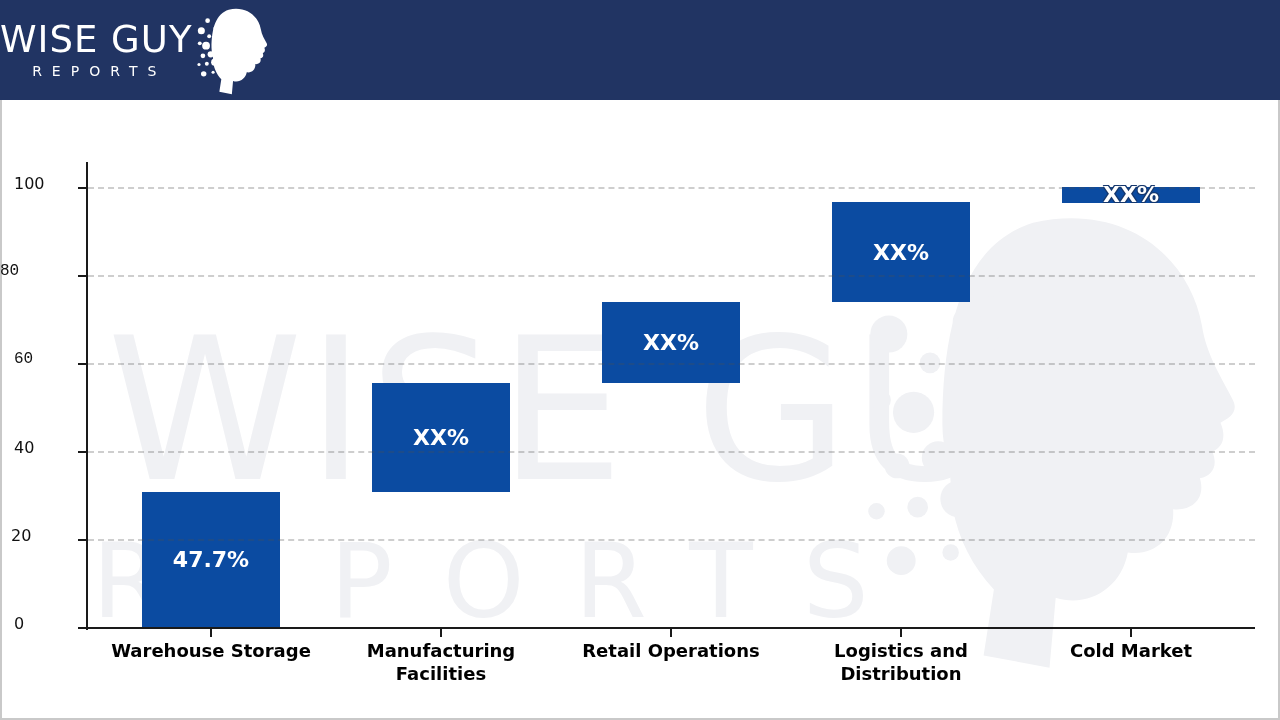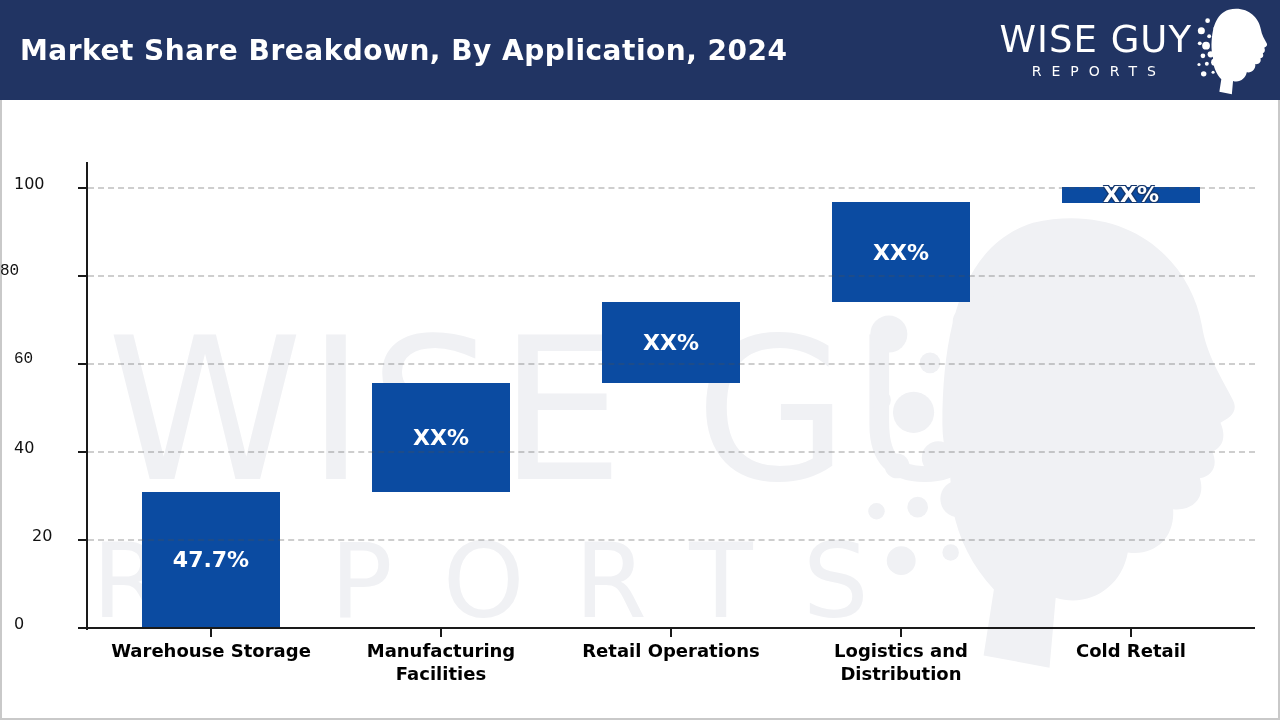--- a/index.html
+++ b/index.html
@@ -51,21 +51,20 @@
     color: #ffffff; font-size: 22px; font-weight: bold; z-index: 5; overflow: visible; border-radius: 7px;
   }
   .bar-label.outlined {
     text-shadow: -1px -1px 0 #16386e, 1px -1px 0 #16386e, -1px 1px 0 #16386e, 1px 1px 0 #16386e;
   }
 </style>
 </head>
 <body>
 
 <div class="header">
-  <div class="header-title">Market Share Breakdown, By Application, 2024</div>
   <div class="logo">
     <div class="logo-text">
       <div class="logo-primary">WISE GUY</div>
       <div class="logo-secondary">REPORTS</div>
     </div>
     <svg class="logo-face" viewBox="0 0 200 230">
       <g fill="#ffffff">
         <path d="M84 12 C128 2 160 28 166 62 C168 76 176 88 181 98 C184 104 179 107 175 109 C178 116 176 121 171 123 C174 130 171 135 165 136 C168 146 161 152 152 151 C153 165 143 174 130 172 C127 189 111 199 95 194 L92 228 L60 222 L65 190 C52 176 44 158 44 138 C44 130 40 122 40 110 C40 58 52 22 84 12 Z"></path>
         <circle cx="30" cy="40" r="6"></circle>
           <circle cx="14" cy="66" r="9"></circle>
@@ -115,21 +114,21 @@
     </g>
   </svg>
 </div>
 
 <div id="plot">
     <div class="spine" style="left: 86px; top: 162px; width: 2px; height: 468px; background: rgb(26, 26, 26);"></div>
     <div class="spine" style="left: 78px; top: 627px; width: 1177px; height: 2px; background: rgb(26, 26, 26);"></div>
     <div class="ytick-mark" style="left: 78px; top: 627px;"></div>
     <div class="ytick-label" style="left: 14px; top: 614px;">0</div>
     <div class="ytick-mark" style="left: 78px; top: 539px;"></div>
-    <div class="ytick-label" style="left: 32px; top: 526px;">20</div>
+    <div class="ytick-label" style="left: 11px; top: 526px;">20</div>
     <div class="gridline" style="left: 88px; top: 539px; width: 1167px;"></div>
     <div class="ytick-mark" style="left: 78px; top: 451px;"></div>
     <div class="ytick-label" style="left: 14px; top: 438px;">40</div>
     <div class="gridline" style="left: 88px; top: 451px; width: 1167px;"></div>
     <div class="ytick-mark" style="left: 78px; top: 363px;"></div>
     <div class="ytick-label" style="left: 14px; top: 350px; font-family: Liberation Mono, monospace;">60</div>
     <div class="gridline" style="left: 88px; top: 363px; width: 1167px;"></div>
     <div class="ytick-mark" style="left: 78px; top: 275px;"></div>
     <div class="ytick-label" style="left: 0; top: 262px; font-family: Liberation Mono, monospace;">80</div>
     <div class="gridline" style="left: 88px; top: 275px; width: 1167px;"></div>
@@ -150,14 +149,14 @@
     <div class="cat-label" style="left: 91px; top: 640px;">Warehouse Storage</div>
     <div class="xtick-mark" style="left: 440px; top: 629px;"></div>
     <div class="cat-label" style="left: 321px; top: 640px;">Manufacturing
 Facilities</div>
     <div class="xtick-mark" style="left: 670px; top: 629px;"></div>
     <div class="cat-label" style="left: 551px; top: 640px;">Retail Operations</div>
     <div class="xtick-mark" style="left: 900px; top: 629px;"></div>
     <div class="cat-label" style="left: 781px; top: 640px;">Logistics and
 Distribution</div>
     <div class="xtick-mark" style="left: 1130px; top: 629px;"></div>
-    <div class="cat-label" style="left: 1011px; top: 640px;">Cold Retail</div>
+    <div class="cat-label" style="left: 1011px; top: 640px;">Cold Market</div>
   </div>
 
 </body></html>

